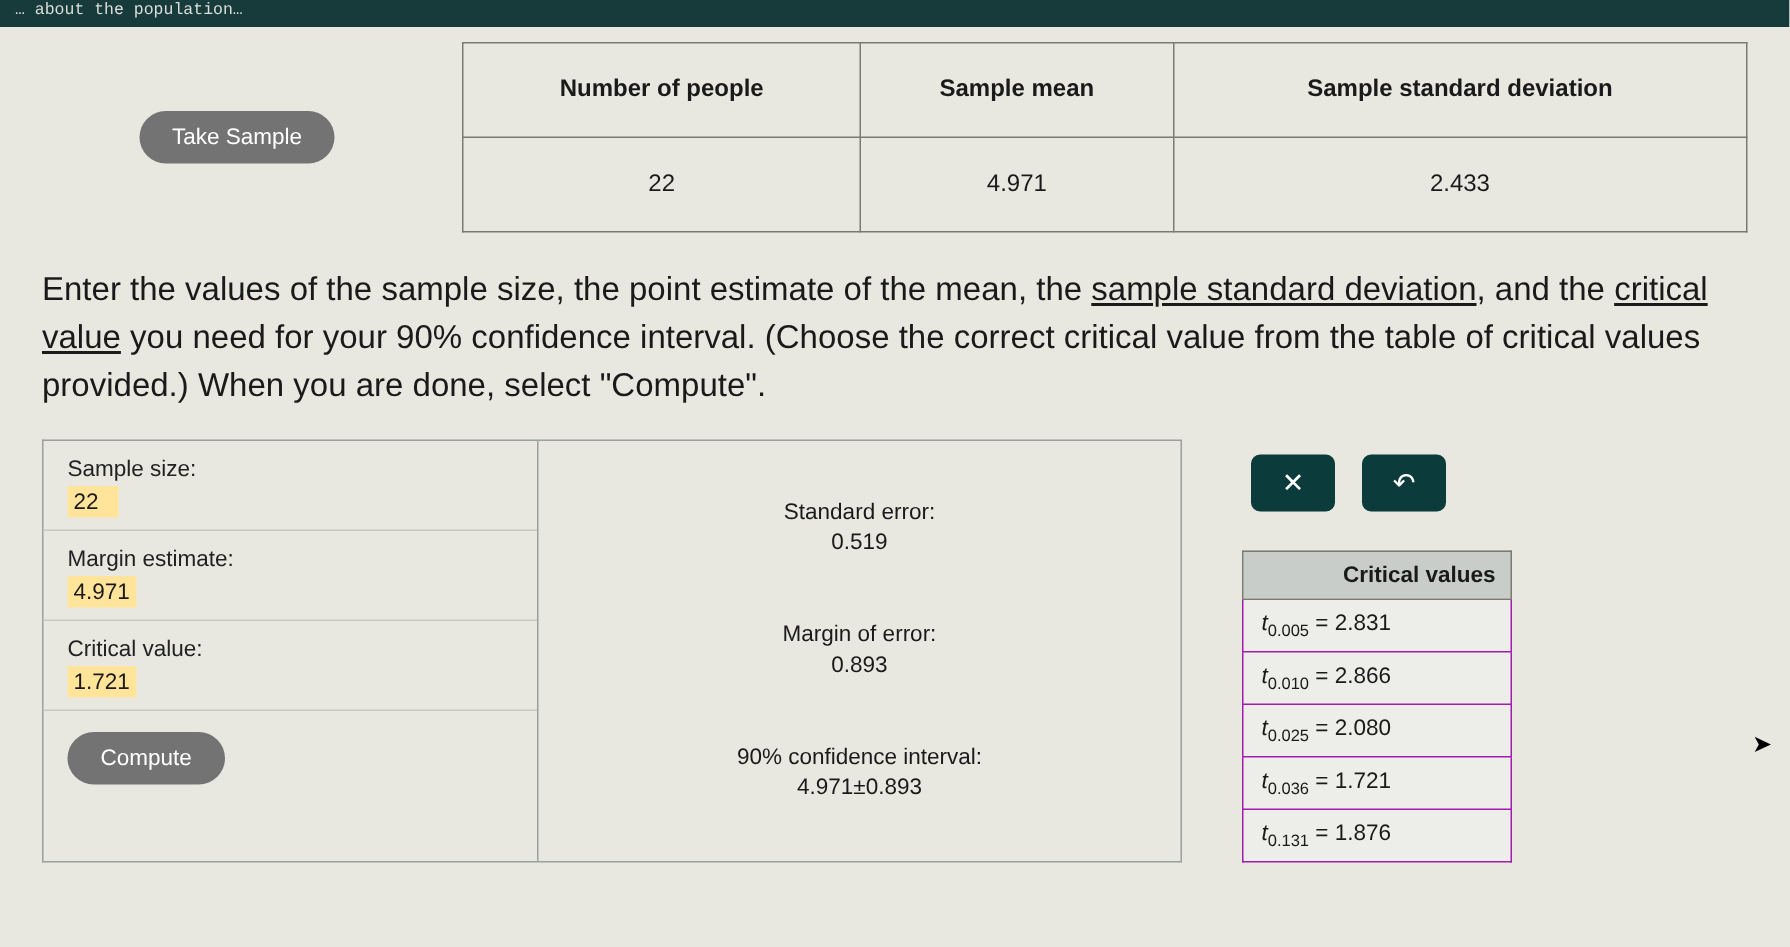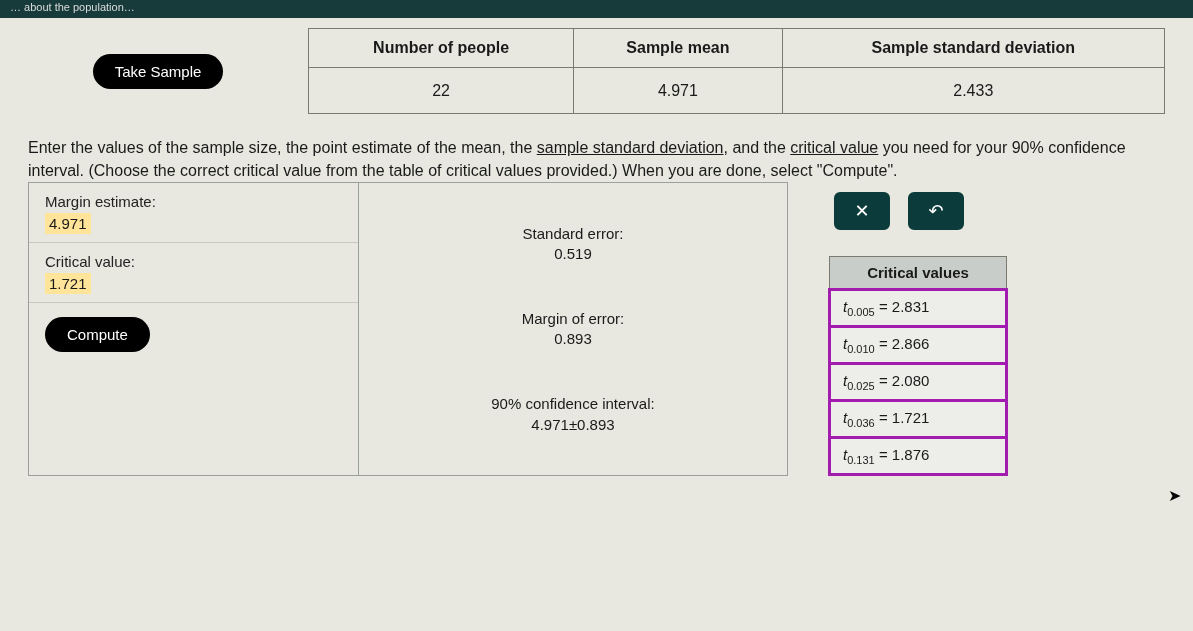--- a/index.html
+++ b/index.html
@@ -13,68 +13,70 @@
     overflow: hidden;
   }
   .topbar {
     height: 18px;
     background: #163b3a;
     color: #dcdcdc;
     font-size: 11px;
     padding-left: 10px;
     line-height: 14px;
     overflow: hidden;
+    font-family: Liberation Mono, monospace;
   }
   .content {
     padding: 10px 28px 0 28px;
   }
   
   .toprow {
     display: flex;
     align-items: stretch;
     gap: 20px;
     margin-bottom: 22px;
   }
   .take-col {
     width: 260px;
     display: flex;
     align-items: center;
     justify-content: center;
   }
   .btn-teal {
-    background: #000000;
+    background: #737373;
     color: #fff;
     border: none;
     border-radius: 18px;
     padding: 9px 22px;
     font-size: 15px;
     cursor: pointer;
   }
   .sample-table {
     border-collapse: collapse;
     flex: 1;
   }
   .sample-table th, .sample-table td {
     border: 1px solid #7a7a70;
-    padding: 10px 8px;
+    padding: 22px 8px;
     text-align: center;
     font-size: 16px;
   }
   .sample-table th {
     font-weight: bold;
     background: #e8e8e0;
   }
   .sample-table td {
     background: #e8e8e0;
     height: 46px;
   }
   
   .instr {
-    font-size: 16px;
+    font-size: 22px;
     line-height: 1.45;
+    margin-bottom: 20px;
   }
   .ul { text-decoration: underline; }
   
   .panel {
     display: flex;
     gap: 0;
   }
   .panel-left {
     width: 330px;
     border: 1px solid #9aa09a;
@@ -140,24 +142,24 @@
   .crit-table {
     border-collapse: collapse;
     width: 180px;
     font-size: 15px;
   }
   .crit-table th {
     background: #c9cdc9;
     border: 1px solid #7a7a70;
     padding: 7px 10px;
     font-weight: bold;
-    text-align: center;
+    text-align: right;
   }
   .crit-table td {
-    border: 3px solid #a21caf;
+    border: 1px solid #a21caf;
     padding: 7px 12px;
     text-align: left;
     background: #ededea;
   }
   .sub { font-size: 11px; vertical-align: sub; }
   .cursor-ptr {
     position: absolute;
     left: 1168px;
     top: 486px;
     font-size: 16px;
@@ -193,20 +195,24 @@
   </div>
 
   <div class="instr">
     <span>Enter the values of the sample size, the point estimate of the mean, the </span><span class="ul">sample standard deviation</span><span>, and the </span><span class="ul">critical value</span><span> you need for your 90% confidence interval. (Choose the correct critical value from the table of critical values provided.) When you are done, select "Compute".</span>
   </div>
 
   <div class="panel">
 
     <div class="panel-left">
       <div class="inp-row">
+        <div class="inp-label">Sample size:</div>
+        <span class="inp-val">22</span>
+      </div>
+      <div class="inp-row">
         <div class="inp-label">Margin estimate:</div>
         <span class="inp-val">4.971</span>
       </div>
       <div class="inp-row">
         <div class="inp-label">Critical value:</div>
         <span class="inp-val">1.721</span>
       </div>
       <div class="compute-row">
         <button class="btn-teal">Compute</button>
       </div>

